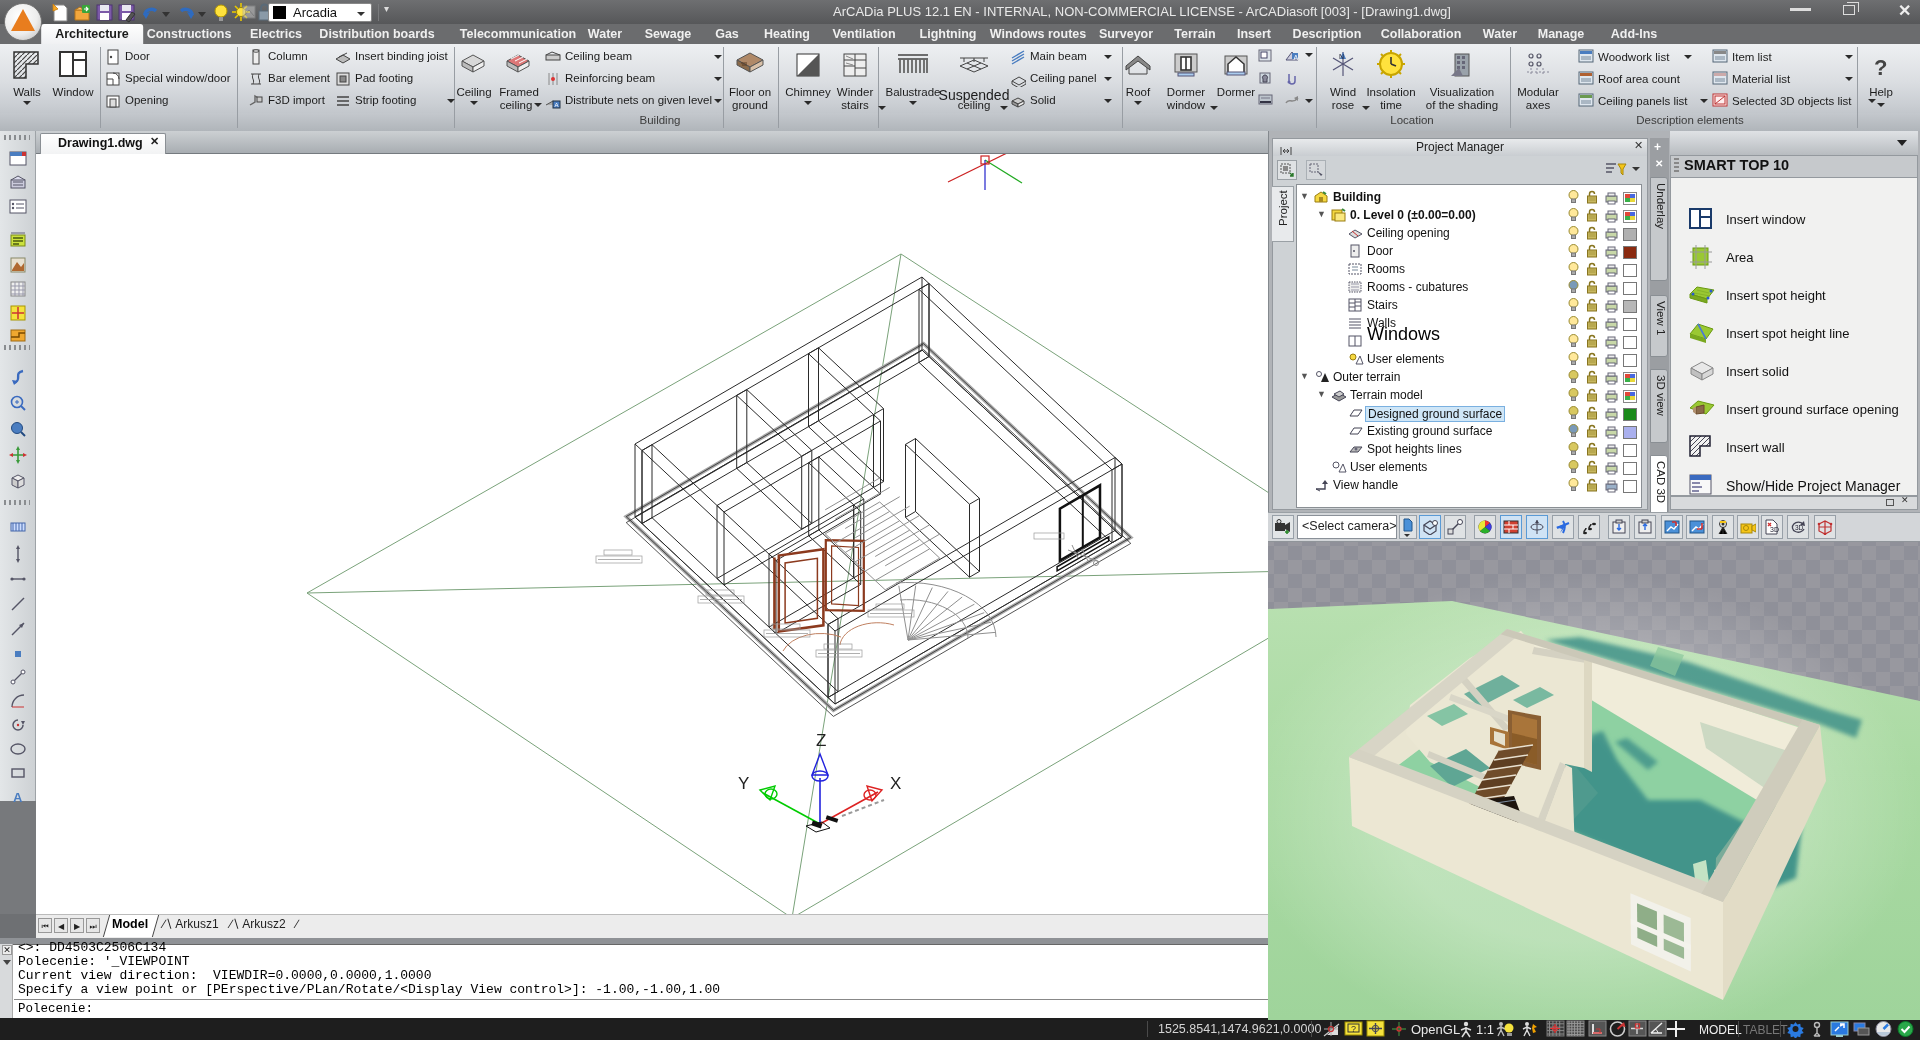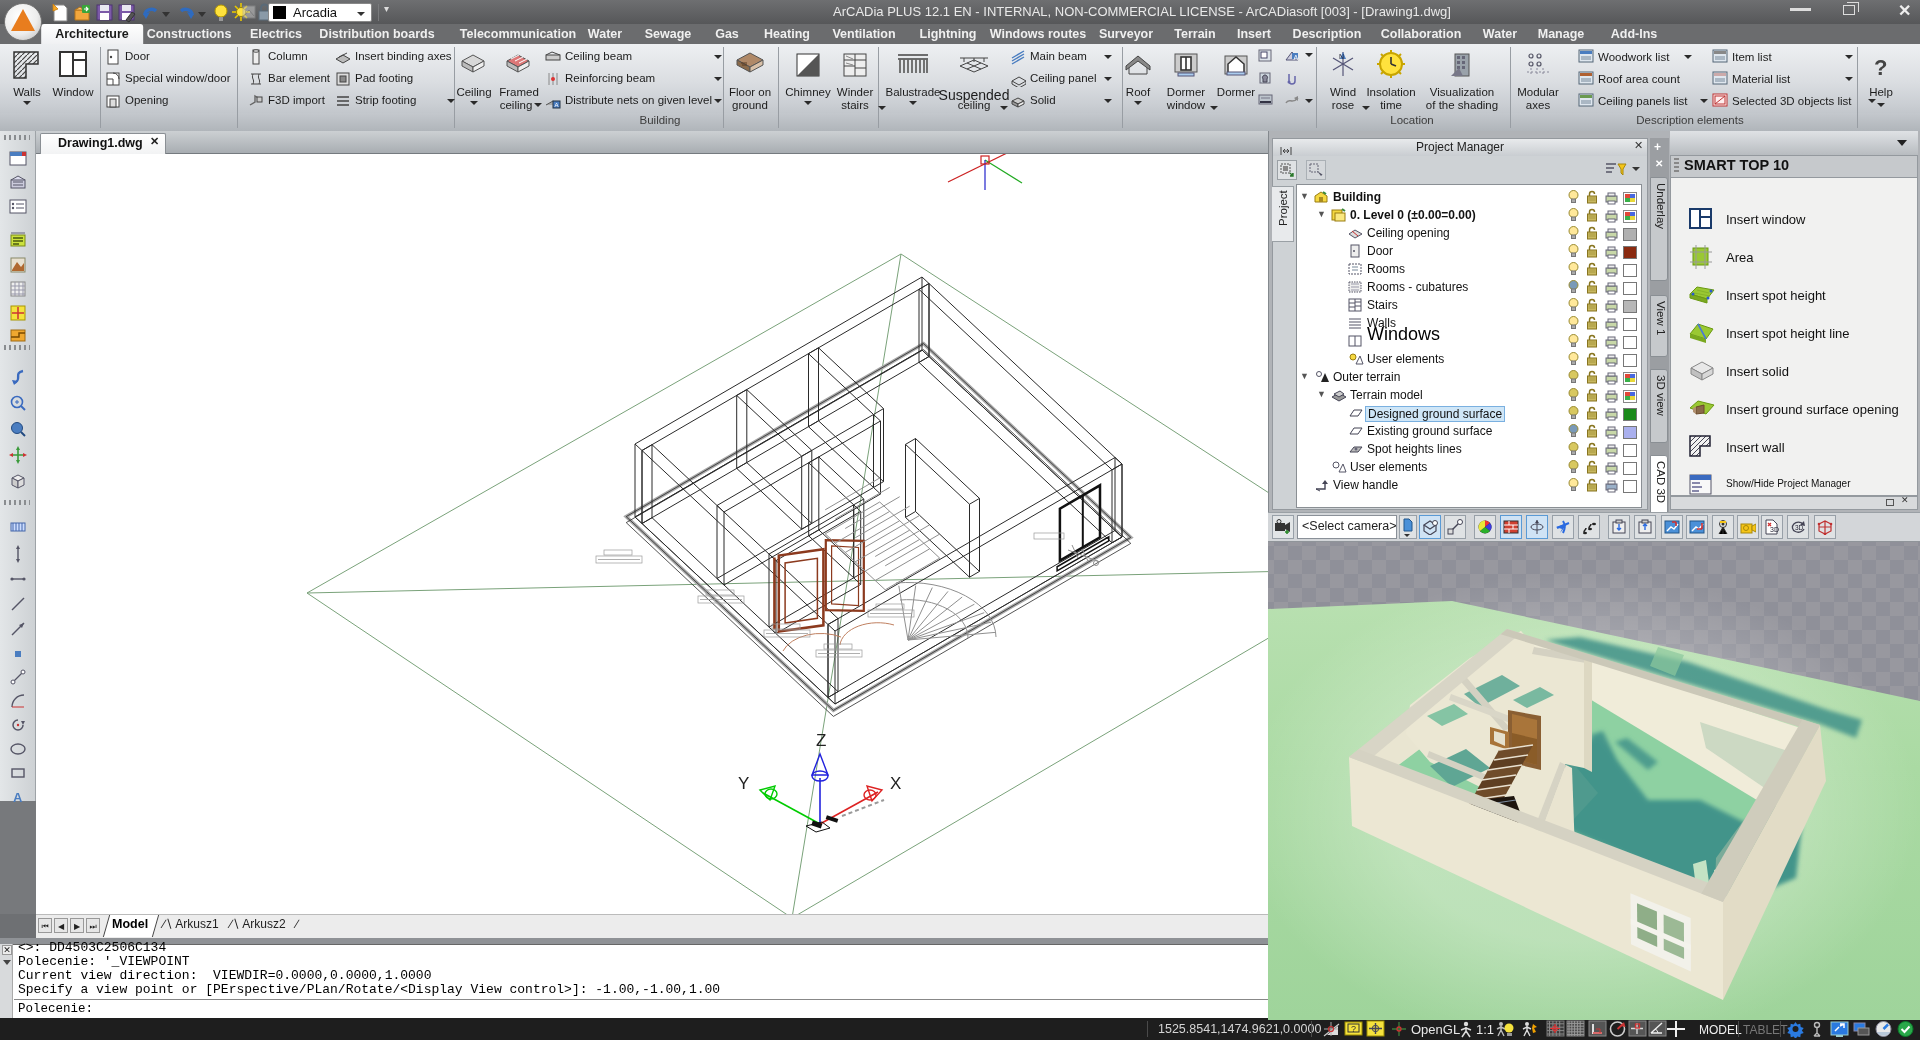--- a/index.html
+++ b/index.html
@@ -156,21 +156,21 @@
 <div class="abs tx" style="left:268px;top:72px;font-size:11.5px;color:#1c1c1c">Bar element</div>
 <div class="abs" style="left:248px;top:93px"><svg width="16" height="16" viewBox="0 0 16 16" style="">
       <path d="M2 12 l5 -3 v-6 l5 3" stroke="#666" fill="none" stroke-width="1.4"></path>
       <rect x="9" y="4" width="5" height="5" fill="#ccc" stroke="#444"></rect>
     </svg></div>
 <div class="abs tx" style="left:268px;top:94px;font-size:11.5px;color:#1c1c1c">F3D import</div>
 <div class="abs" style="left:335px;top:49px"><svg width="16" height="16" viewBox="0 0 16 16" style="">
       <polygon points="1,10 8,6 15,10 8,14" fill="#bbb" stroke="#444"></polygon>
       <path d="M4 8 l8 -4" stroke="#444"></path>
     </svg></div>
-<div class="abs tx" style="left:355px;top:50px;font-size:11.5px;color:#1c1c1c">Insert binding axes</div>
+<div class="abs tx" style="left:355px;top:50px;font-size:11.5px;color:#1c1c1c">Insert binding joist</div>
 <div class="abs" style="left:335px;top:71px"><svg width="16" height="16" viewBox="0 0 16 16" style="">
       <rect x="2" y="2" width="12" height="12" fill="#ddd" stroke="#444"></rect>
       <rect x="5" y="5" width="6" height="6" fill="#888" stroke="#444"></rect>
     </svg></div>
 <div class="abs tx" style="left:355px;top:72px;font-size:11.5px;color:#1c1c1c">Pad footing</div>
 <div class="abs" style="left:335px;top:93px"><svg width="16" height="16" viewBox="0 0 16 16" style="">
       <path d="M2 4 h12 M2 8 h12 M2 12 h12" stroke="#444" stroke-width="1.6"></path>
     </svg></div>
 <div class="abs tx" style="left:355px;top:94px;font-size:11.5px;color:#1c1c1c">Strip footing</div>
 <div class="abs" style="left:447px;top:99px;width:0;height:0;border-left:4px solid transparent;border-right:4px solid transparent;border-top:4px solid #2a2a2a"></div>
@@ -1311,21 +1311,21 @@
       <path d="M2 2 h20 v10 h-10 v10 h-10 z" fill="url(#hsm)" stroke="#223" stroke-width="1.5"></path>
     </svg></div>
 <div class="abs tx" style="left:1726px;top:440px;font-size:13px;color:#111">Insert wall</div>
 <div class="abs" style="left:1688px;top:472px"><svg width="26" height="26" viewBox="0 0 26 26" style="">
       <rect x="2" y="3" width="21" height="19" fill="#f8f8f8" stroke="#556"></rect>
       <rect x="2" y="3" width="21" height="5" fill="#3a6ac0"></rect>
       <rect x="4" y="10" width="8" height="2" fill="#88a"></rect>
       <rect x="4" y="14" width="10" height="2" fill="#88a"></rect>
       <rect x="4" y="18" width="7" height="2" fill="#88a"></rect>
     </svg></div>
-<div class="abs tx" style="left:1726px;top:478px;font-size:10px;color:#111">Show/Hide Project Manager</div>
+<div class="abs tx" style="left:1726px;top:478px;font-size:14px;color:#111">Show/Hide Project Manager</div>
 <div class="abs" style="left:1670px;top:496px;width:248px;height:14px;background:#d8dadc;border:1px solid #94999e"></div>
 <div class="abs" style="left:1886px;top:499px;width:8px;height:7px;border:1px solid #555"></div>
 <div class="abs tx" style="left:1901px;top:495px;font-size:9px;color:#333">✕</div>
 <div class="abs" style="left:1268px;top:512px;width:652px;height:30px;background:#d3d6d9;border-top:1px solid #9aa0a5;border-bottom:1px solid #8f9499"></div>
 <div class="abs" style="left:1272px;top:515px;width:22px;height:24px;background:#e2e5e7;border:1px solid #98a0a8"></div>
 <div class="abs" style="left:1274px;top:519px"><svg width="18" height="16" viewBox="0 0 18 16" style="">
       <rect x="1" y="4" width="10" height="8" fill="#333"></rect>
       <polygon points="11,6 16,3 16,13 11,10" fill="#333"></polygon>
       <circle cx="5" cy="2.5" r="2" fill="none" stroke="#333"></circle>
       <path d="M13 11 v4 M11 13 h4" stroke="#2a8a2a" stroke-width="1.6"></path>

